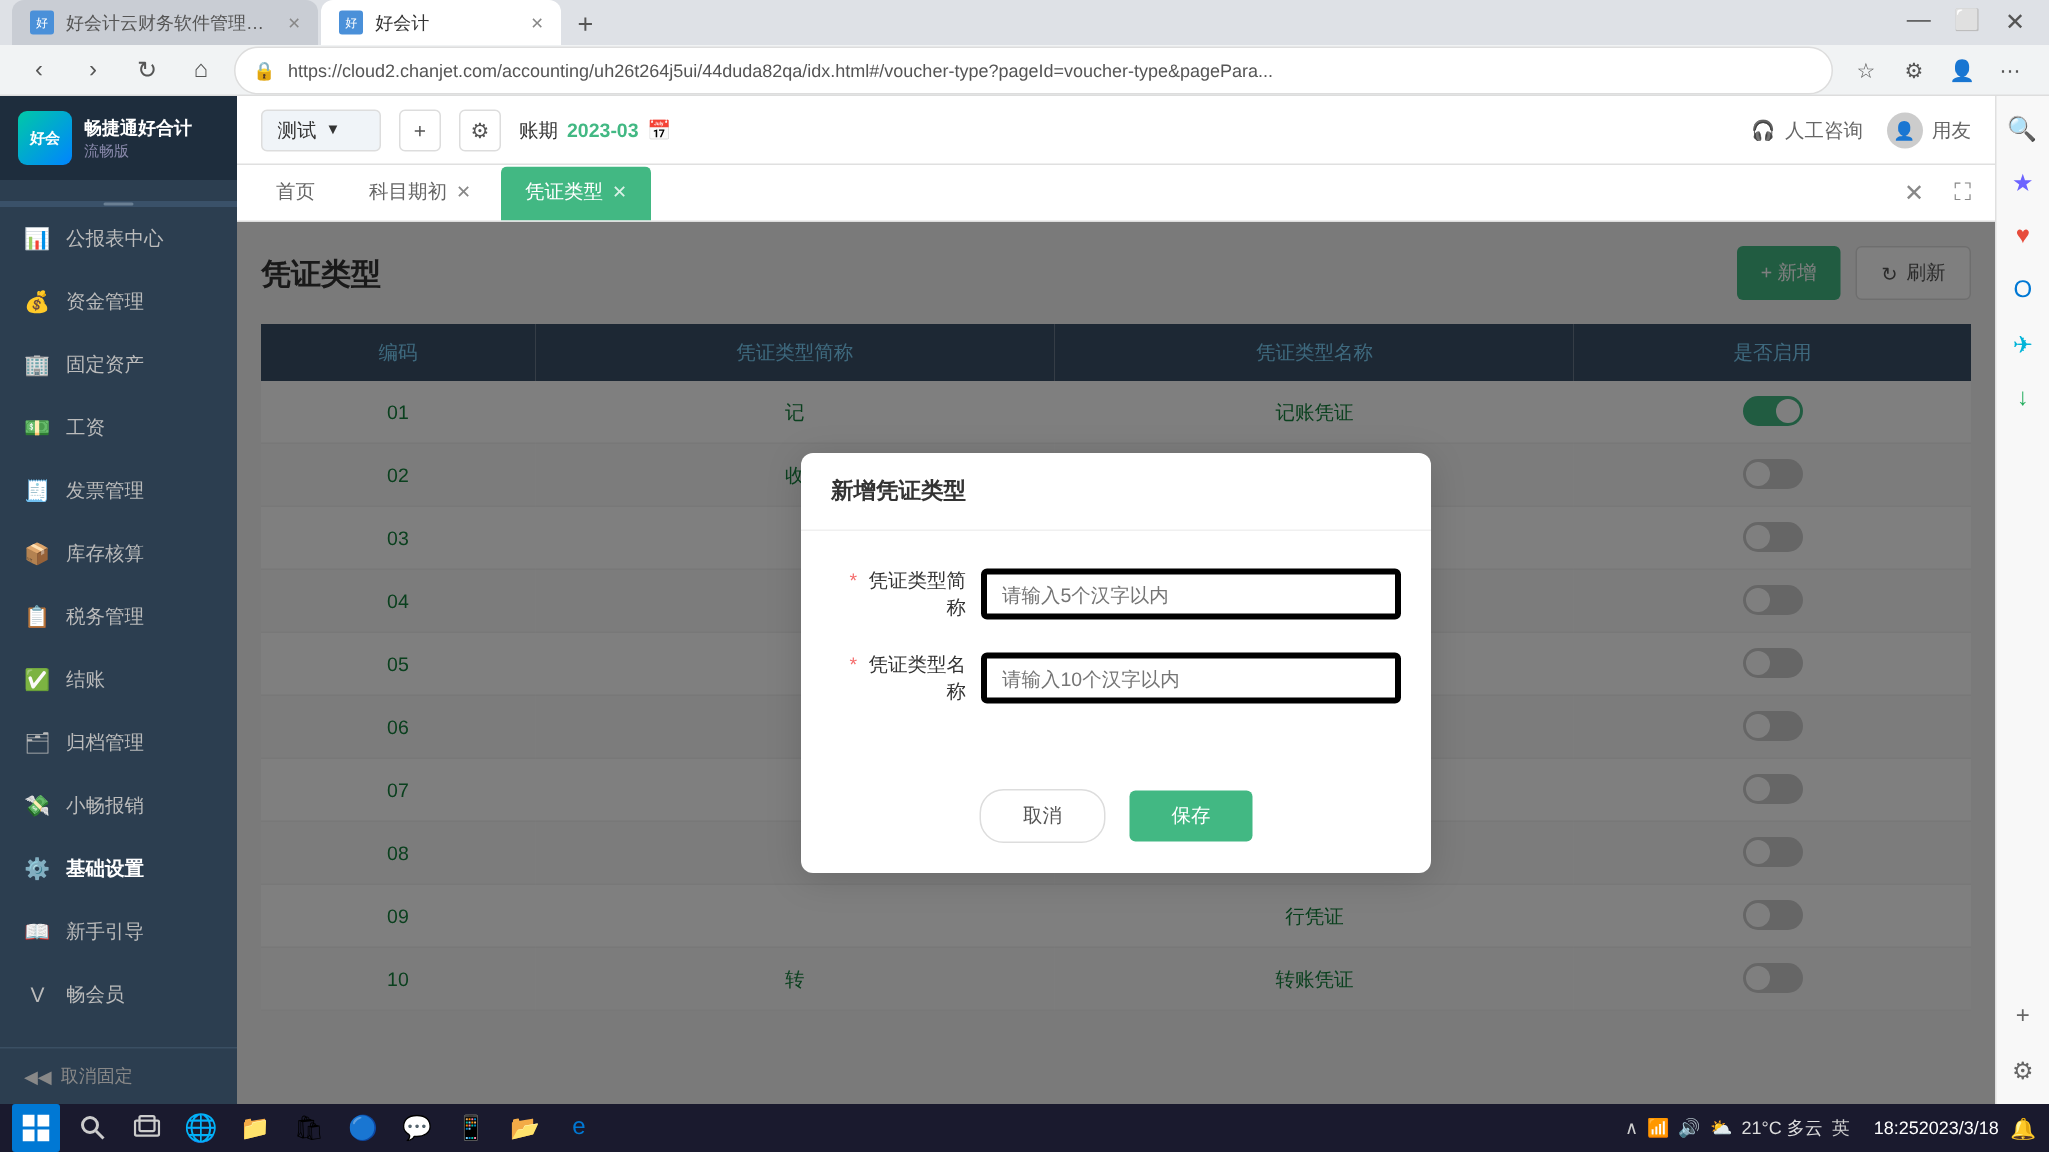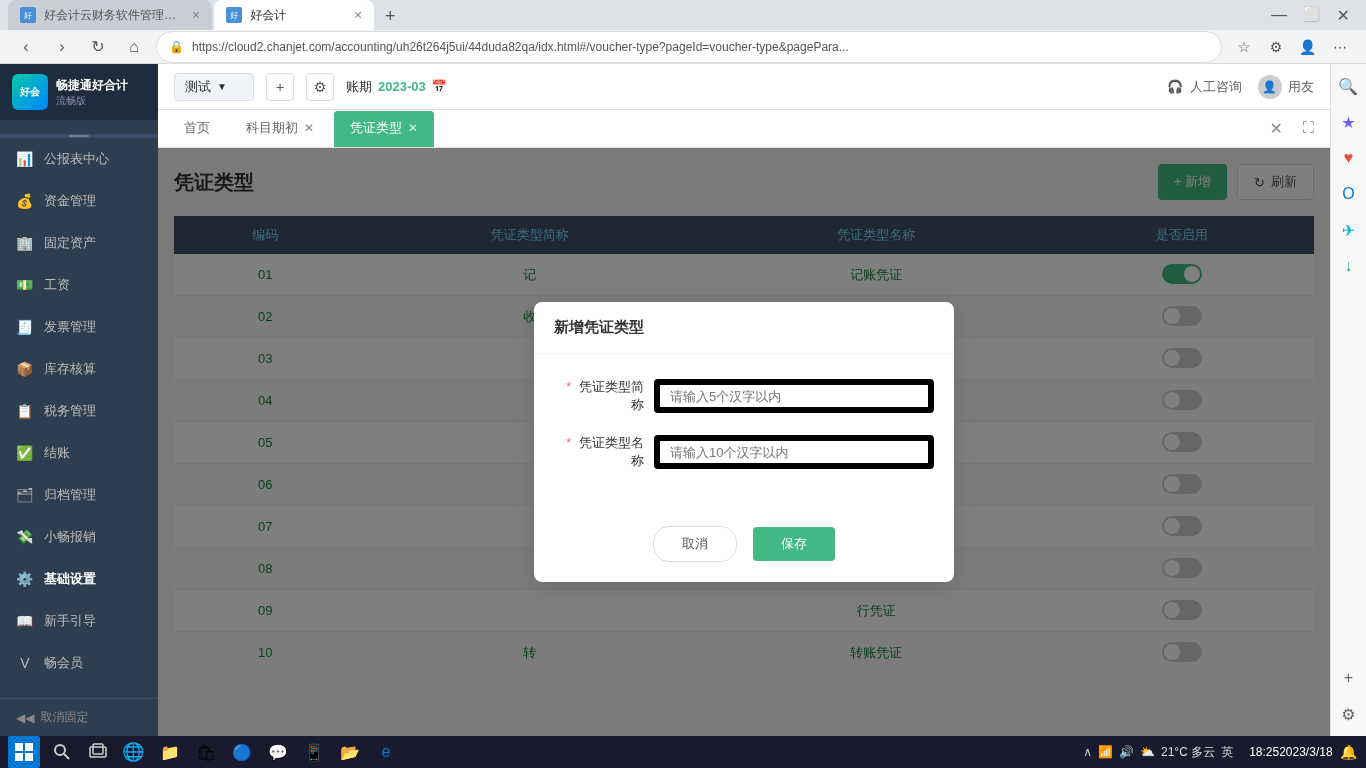--- a/index.html
+++ b/index.html
@@ -86,21 +86,21 @@
 
     
     .modal-overlay { position: absolute; top: 0; left: 0; right: 0; bottom: 0; background: rgba(0,0,0,0.5); display: flex; align-items: center; justify-content: center; z-index: 100; }
     .modal { background: #fff; border-radius: 8px; width: 420px; box-shadow: 0 4px 24px rgba(0,0,0,0.15); }
     .modal-header { padding: 16px 20px; border-bottom: 1px solid #f0f0f0; display: flex; align-items: center; justify-content: space-between; }
     .modal-title { font-size: 15px; font-weight: 600; color: #333; }
     .modal-body { padding: 24px 20px; }
     .form-row { display: flex; align-items: center; margin-bottom: 20px; }
     .form-label { width: 100px; text-align: right; font-size: 13px; color: #333; padding-right: 10px; }
     .form-label .required { color: #f56c6c; margin-right: 4px; }
-    .form-input { flex: 1; height: 34px; border: 6px solid #000000; border-radius: 4px; padding: 0 10px; font-size: 13px; color: #333; outline: none; }
+    .form-input { flex: 1; height: 34px; border: 4px solid #000000; border-radius: 4px; padding: 0 10px; font-size: 13px; color: #333; outline: none; }
     .modal-footer { padding: 12px 20px 20px; display: flex; align-items: center; justify-content: center; gap: 16px; }
     .btn-cancel { padding: 8px 28px; border: 1px solid #ddd; background: #fff; border-radius: 16px; cursor: pointer; font-size: 13px; color: #555; }
     .btn-save { padding: 8px 28px; background: #42b883; border: none; border-radius: 4px; cursor: pointer; font-size: 13px; color: #fff; }
 
     
     .taskbar { height: 40px; background: #1a1a2e; display: flex; align-items: center; padding: 0 8px; gap: 8px; }
     .taskbar-start { width: 32px; height: 32px; display: flex; align-items: center; justify-content: center; background: #0078d4; border-radius: 2px; cursor: pointer; }
     .taskbar-icon { width: 28px; height: 28px; display: flex; align-items: center; justify-content: center; cursor: pointer; border-radius: 4px; }
     .taskbar-right { margin-left: auto; display: flex; align-items: center; gap: 8px; color: #fff; font-size: 12px; }
     .taskbar-time { display: flex; flex-direction: row; align-items: flex-end; color: #fff; font-size: 12px; }

